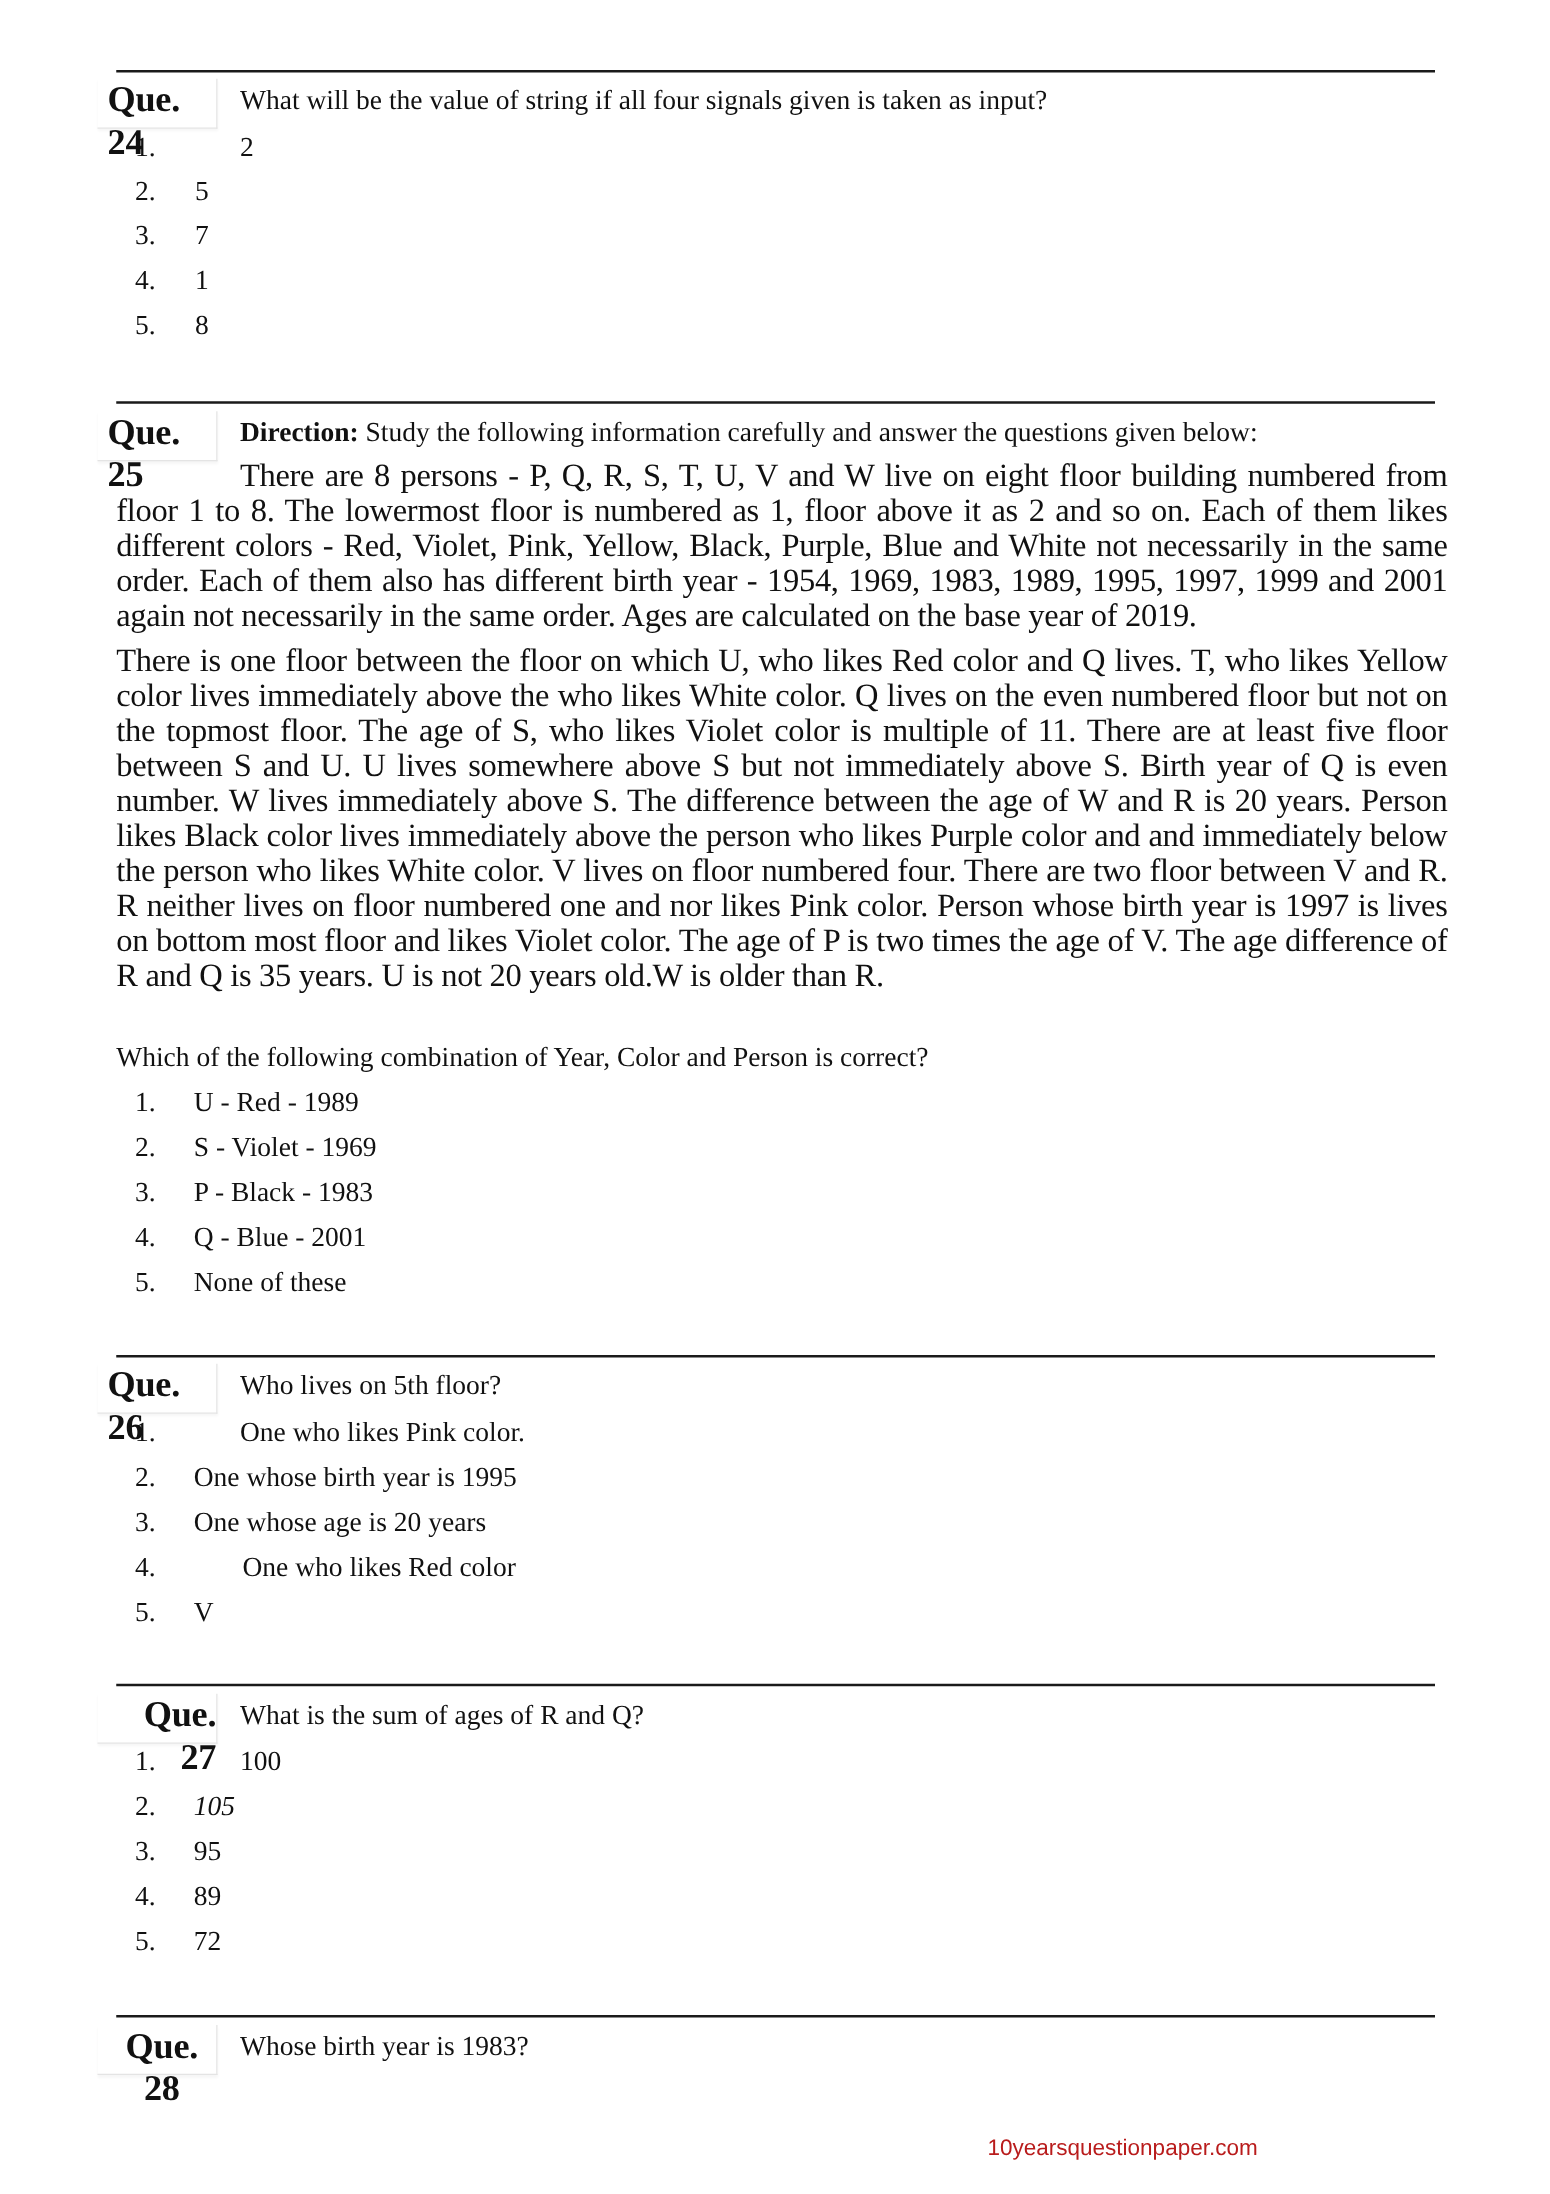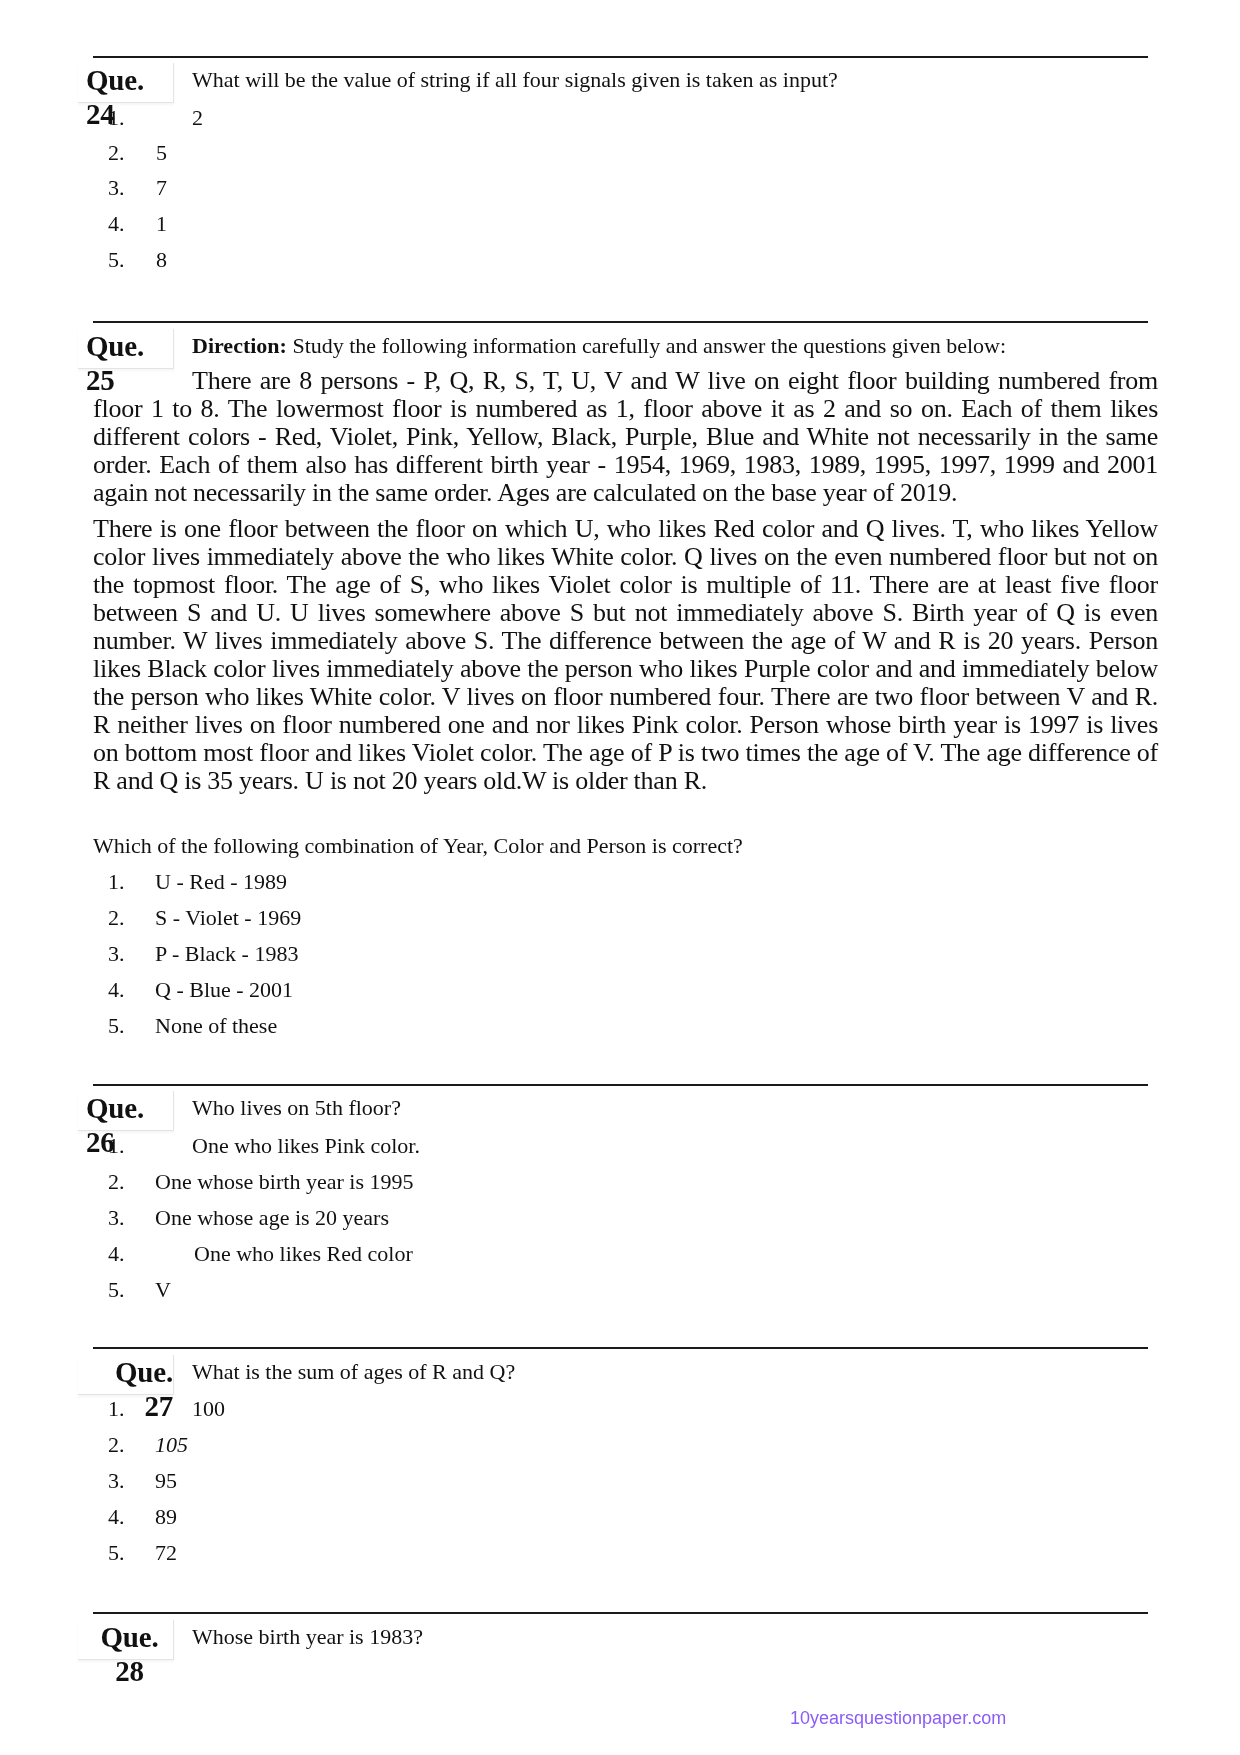--- a/index.html
+++ b/index.html
@@ -13,21 +13,21 @@
   .qtext { position: absolute; left: 192px; font-size: 22px; line-height: 34px; white-space: nowrap; }
   .qtext b { font-weight: bold; text-align: right; }
   .opt { position: absolute; font-size: 22px; line-height: 30px; white-space: nowrap; }
   .opt .num { position: absolute; left: 0; }
   .opt .val { position: absolute; white-space: nowrap; }
   .para { position: absolute; left: 93px; width: 1065px; font-size: 26px; line-height: 28px;
           text-align: justify; letter-spacing: -0.25px; font-family: Liberation Serif, serif; }
   .para .indent { display: inline-block; width: 99px; }
   .stem { position: absolute; left: 93px; font-size: 22px; line-height: 30px; white-space: nowrap; }
   .footer { position: absolute; left: 790px; top: 1708px; font-family: "Liberation Sans", "DejaVu Sans", sans-serif;
-            font-size: 18px; color: #8b5cf6; }
+            font-size: 18px; color: #b91c1c; }
 </style>
 </head>
 <body>
 
 <div class="rule" style="top:56px;"></div>
 <div class="qlabel" style="top:63px;">Que. 24</div>
 <div class="qtext" style="top:63px;">What will be the value of string if all four signals given is taken as input?</div>
 
 <div class="opt" style="left:108px; top:103px;">
   <span class="num">1.</span>

